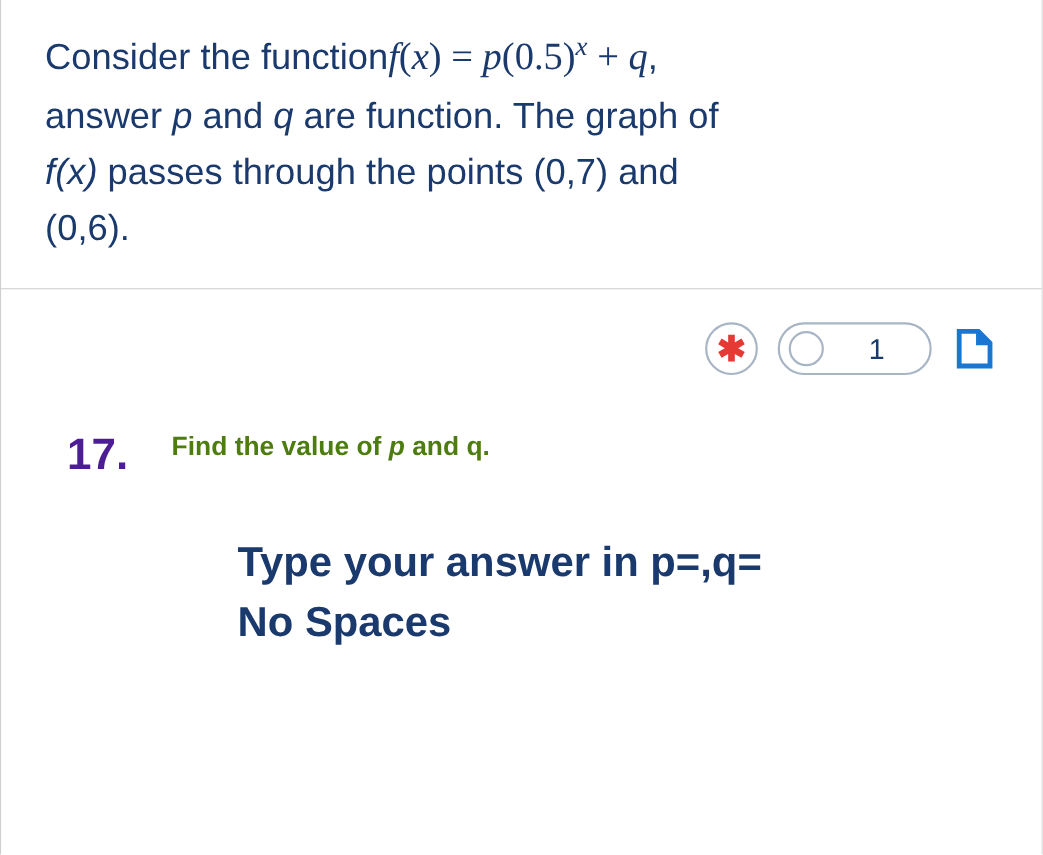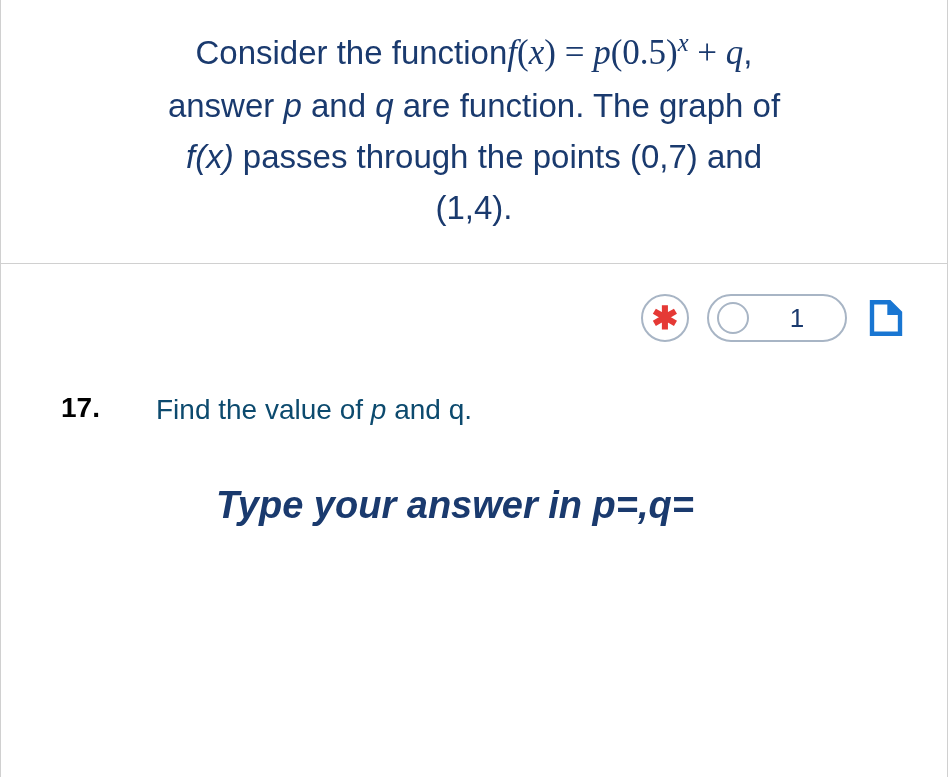--- a/index.html
+++ b/index.html
@@ -22,21 +22,20 @@
     }
     .context-section {
       padding: 24px 40px 30px 40px;
       border-bottom: 1px solid #d0d0d0;
     }
     .context-text {
       font-size: 33px;
       line-height: 1.55;
       color: #1a3a6e;
       font-weight: 400;
-      text-align: center;
     }
     .math-expr {
       font-family: 'Cambria Math', 'Times New Roman', serif;
       font-size: 35px;
     }
     .math-italic {
       font-style: italic;
     }
     .italic-var {
       font-style: italic;
@@ -94,59 +93,58 @@
     }
     .question-section {
       padding: 30px 40px 30px 60px;
     }
     .question-row {
       display: flex;
       gap: 30px;
       margin-bottom: 50px;
     }
     .question-number {
-      font-size: 28px;
+      font-size: 40px;
       font-weight: 700;
-      color: #000000;
+      color: #4c1d95;
       min-width: 65px;
     }
     .question-text {
-      font-size: 28px;
-      font-weight: 400;
-      color: #0c4a6e;
+      font-size: 24px;
+      font-weight: 700;
+      color: #4d7c0f;
       line-height: 1.3;
     }
     .question-text .italic-var {
       font-style: italic;
     }
     .instruction-section {
       padding-left: 155px;
       padding-right: 40px;
     }
     .instruction-text {
       font-size: 38px;
-      font-style: italic;
       font-weight: 600;
       color: #1a3a6e;
       line-height: 1.4;
     }
   </style>
 </head>
 <body>
 
 <div class="container">
   <div class="context-section">
     <div class="context-text">
       <span>Consider the function</span><span class="math-expr"><span class="math-italic">f</span><span>(</span><span class="math-italic">x</span><span>)</span><span> = </span><span class="math-italic">p</span><span>(</span><span>0.5</span><span>)</span><span class="superscript">x</span><span> + </span><span class="math-italic">q</span></span><span>,</span>
       <br>
       <span>answer </span><span class="italic-var">p</span><span> and </span><span class="italic-var">q</span><span> are function. The graph of</span>
       <br>
       <span class="italic-var">f(x)</span><span> passes through the points (0,7) and</span>
       <br>
-      <span>(1,4).</span>
+      <span>(0,6).</span>
     </div>
   </div>
 
   <div class="controls-section">
     <div class="star-badge">
       <span>✱</span>
     </div>
     <div class="points-pill">
       <div class="points-circle"></div>
       <span class="points-value">1</span>
@@ -160,16 +158,17 @@
   <div class="question-section">
     <div class="question-row">
       <div class="question-number">17.</div>
       <div class="question-text">
         <span>Find the value of </span><span class="italic-var">p</span><span> and q.</span>
       </div>
     </div>
     <div class="instruction-section">
       <div class="instruction-text">
         <span>Type your answer in p=,q=</span><br>
+        <span>No Spaces</span>
       </div>
     </div>
   </div>
 </div>
 
 </body></html>

